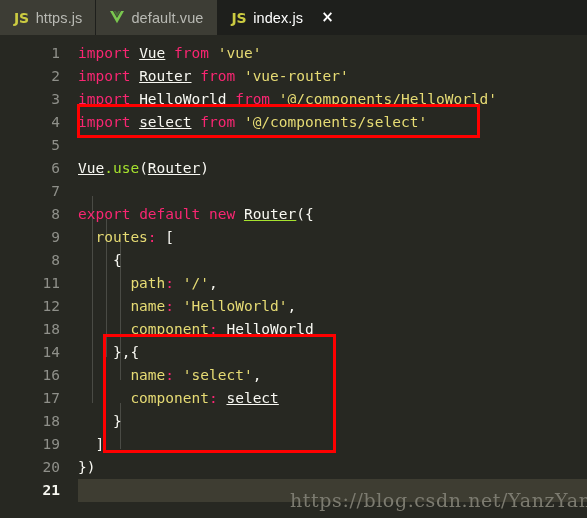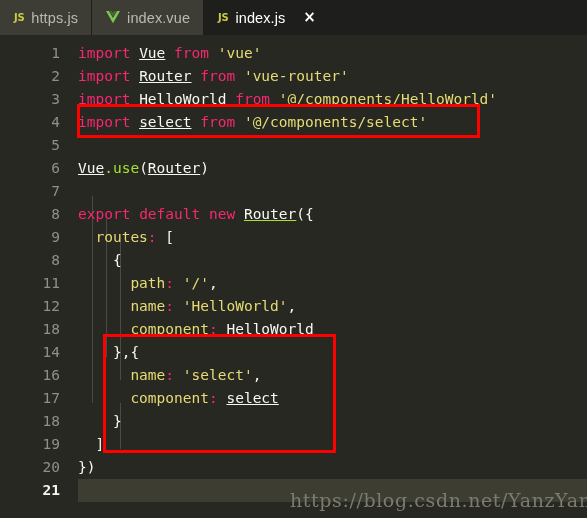--- a/index.html
+++ b/index.html
@@ -51,21 +51,21 @@
     background: #1e1f1c;
     color: #ffffff;
     border-right: none;
   }
   .tab .tab-label {
     margin-left: 7px;
     letter-spacing: 0.1px;
   }
   .tab-icon-js {
     font-family: "DejaVu Sans", sans-serif;
-    font-size: 10px;
+    font-size: 14px;
     font-weight: bold;
     color: #cbcb41;
     letter-spacing: -0.3px;
     line-height: 1;
   }
   .tab-icon-vue {
     width: 14px;
     height: 13px;
     display: block;
   }
@@ -195,21 +195,21 @@
       <span class="tab-label">https.js</span>
     </div>
 
     <div class="tab">
       <span>
         <svg class="tab-icon-vue" viewBox="0 0 24 22" xmlns="http://www.w3.org/2000/svg">
           <polygon points="0,0 5,0 12,12 19,0 24,0 12,21" fill="#7ac74f"></polygon>
           <polygon points="6.5,0 10,0 12,3.6 14,0 17.5,0 12,9.5" fill="#4a6b3a"></polygon>
         </svg>
       </span>
-      <span class="tab-label">index.vue</span>
+      <span class="tab-label">default.vue</span>
     </div>
 
     <div class="tab active">
       <span class="tab-icon-js">JS</span>
       <span class="tab-label">index.js</span>
       <span class="tab-close">×</span>
     </div>
 
     <div class="tabbar-filler"></div>
   </div>

